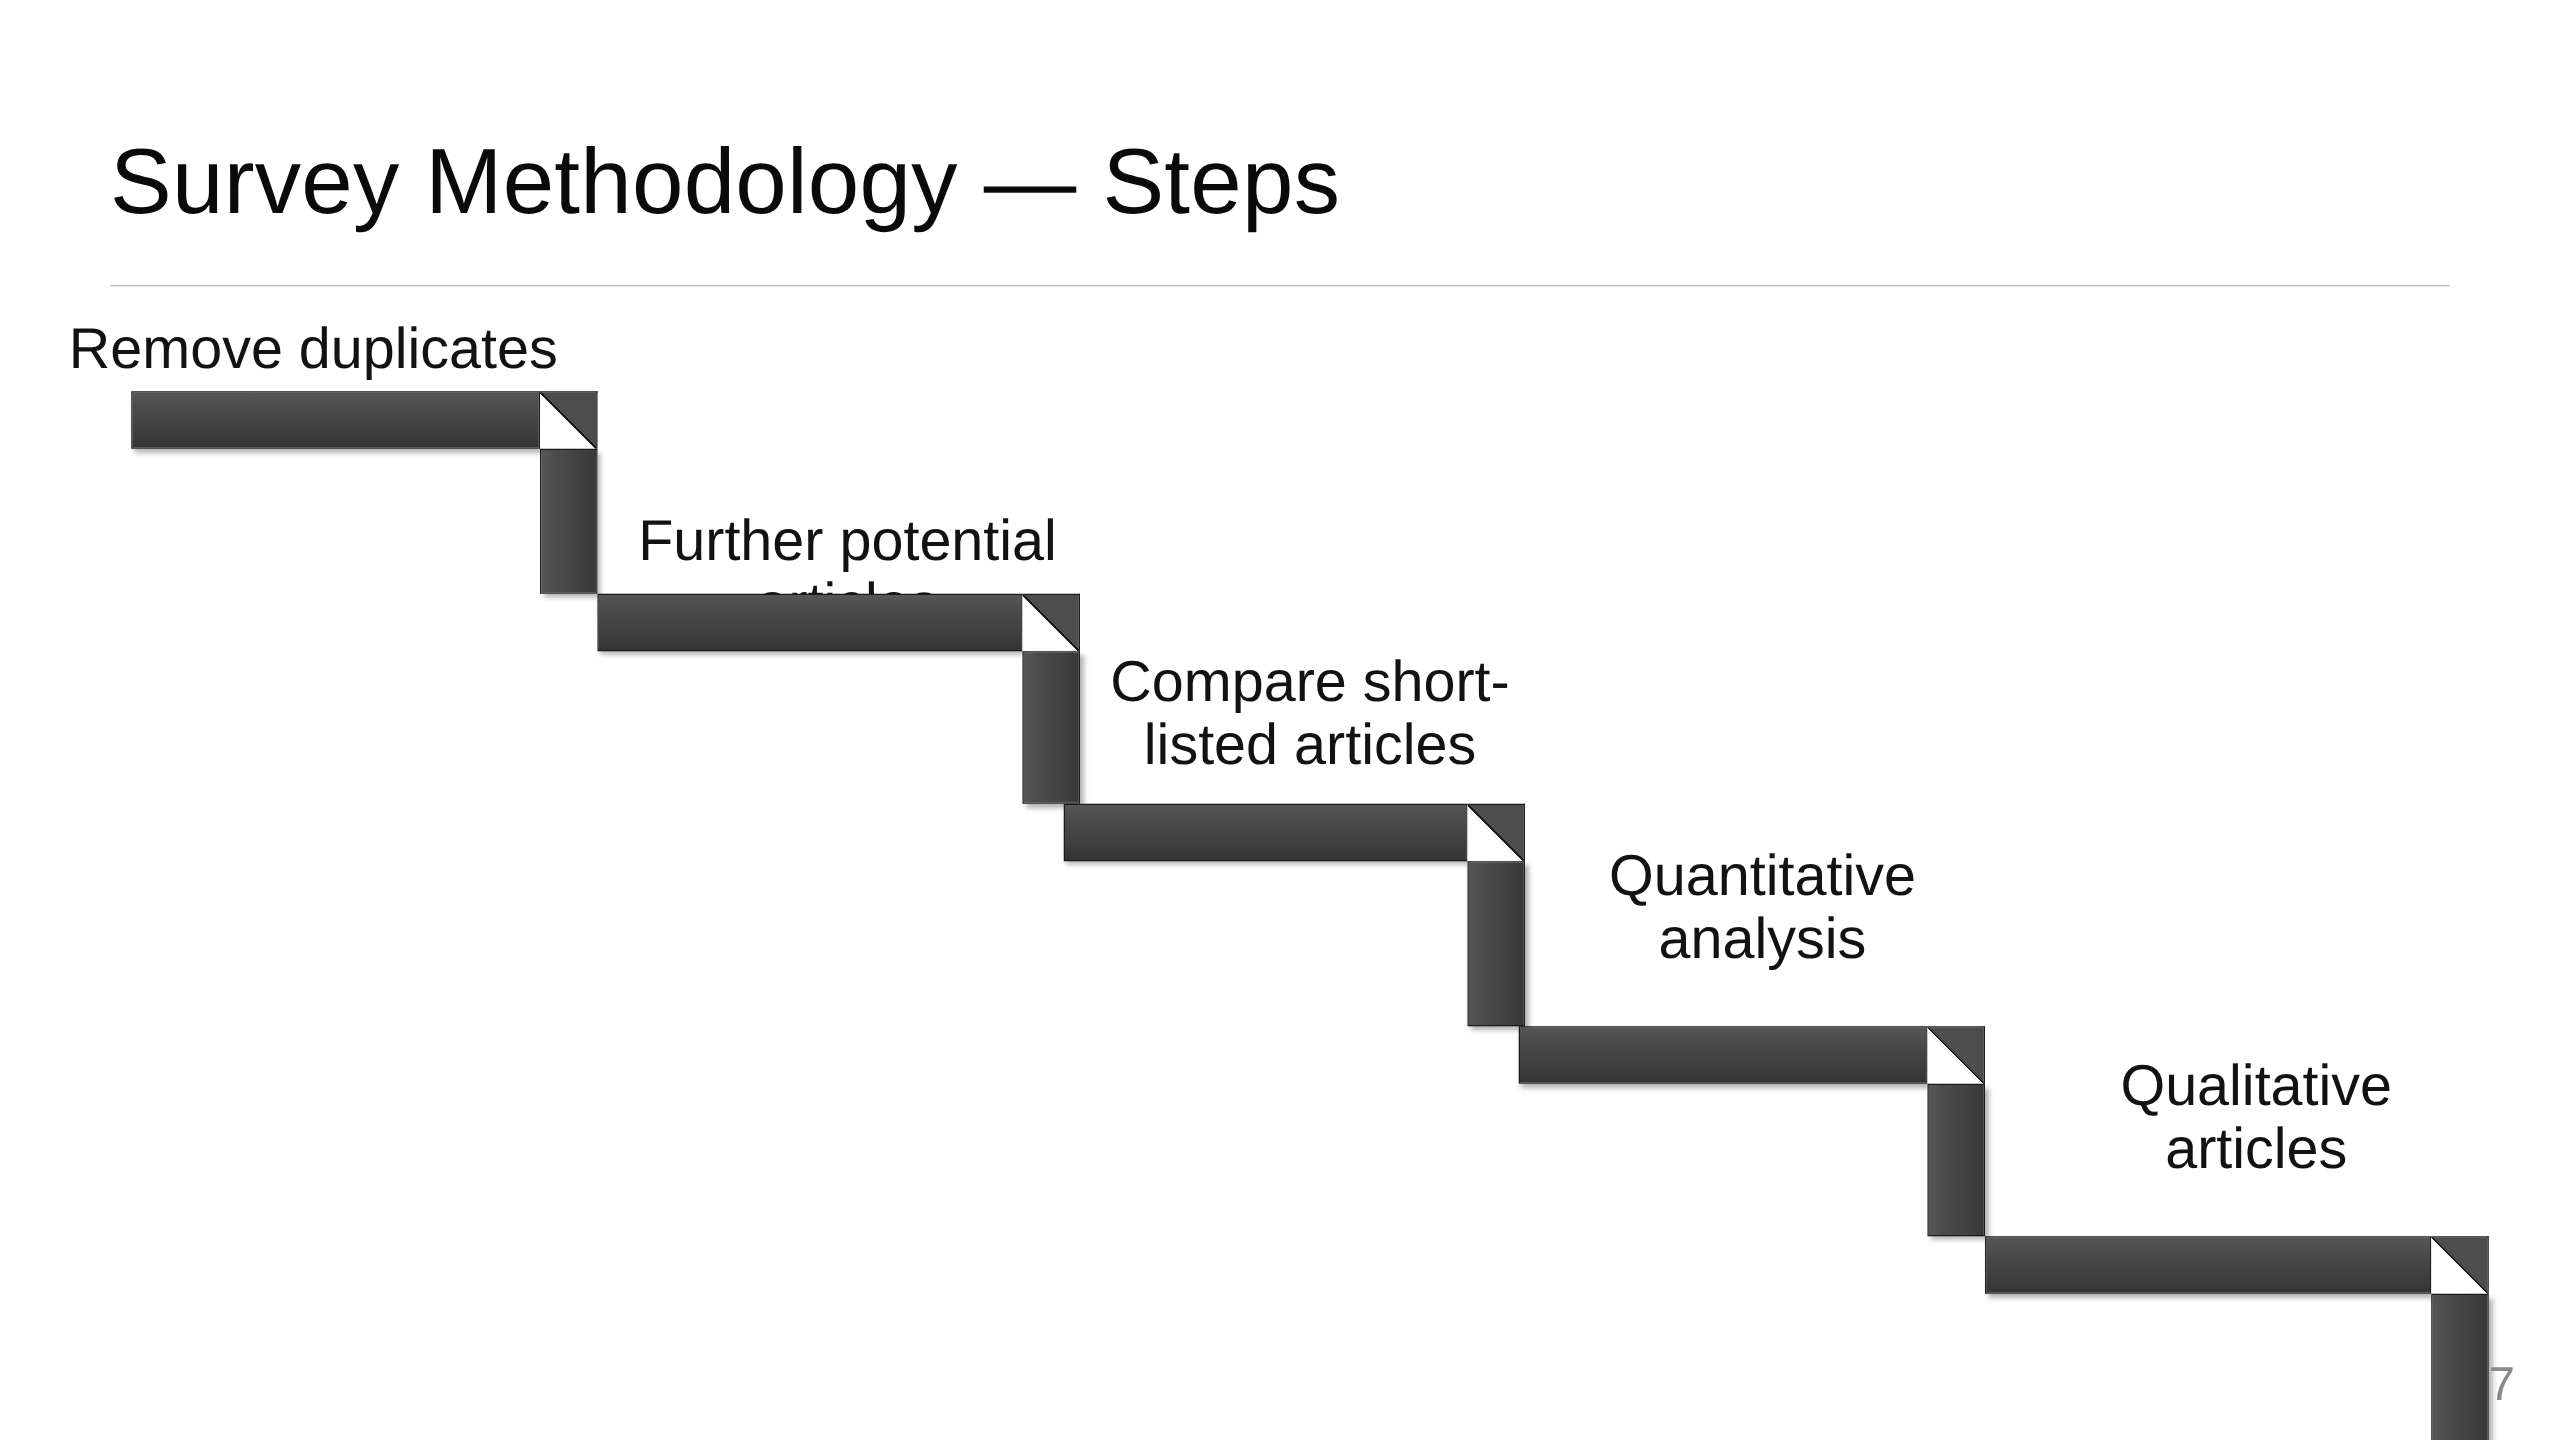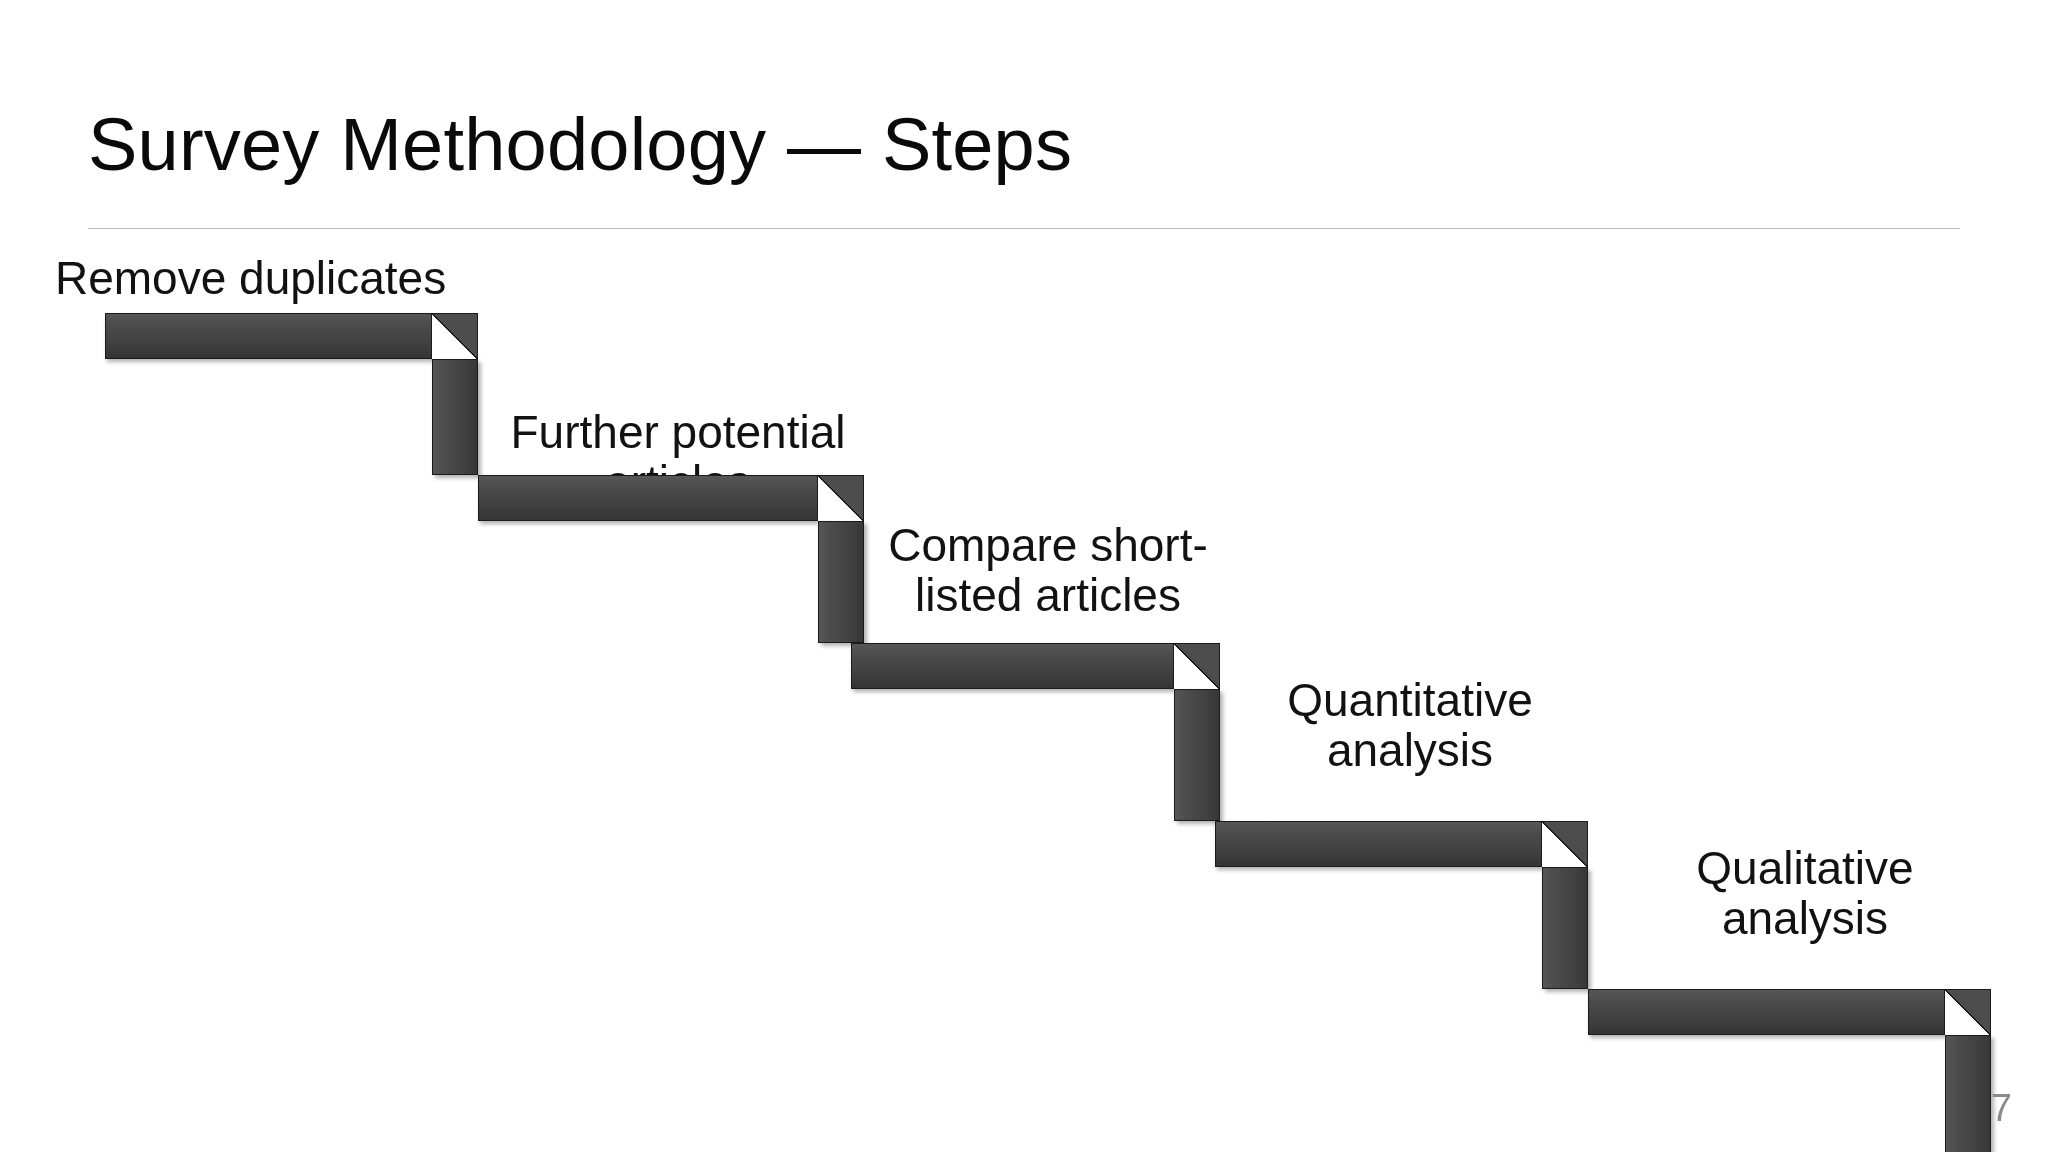--- a/index.html
+++ b/index.html
@@ -159,21 +159,21 @@
       </div>
       <div class="step">
         <div class="caption" style="left: 1230px; top: 675px; width: 360px; text-align: center;">Quantitative
 analysis</div>
         <div class="tread" style="left: 1215px; top: 821px; width: 327px;"></div>
         <div class="corner" style="left: 1542px; top: 821px;"></div>
         <div class="riser" style="left: 1542px; top: 867px; height: 122px;"></div>
       </div>
       <div class="step">
         <div class="caption" style="left: 1625px; top: 843px; width: 360px;">Qualitative
-analysis</div>
+articles</div>
         <div class="tread" style="left: 1588px; top: 989px; width: 357px;"></div>
         <div class="corner" style="left: 1945px; top: 989px;"></div>
         <div class="riser" style="left: 1945px; top: 1035px; height: 125px;"></div>
       </div>
     </div>
 
   <div id="page-number">7</div>
 
 </div>
 

